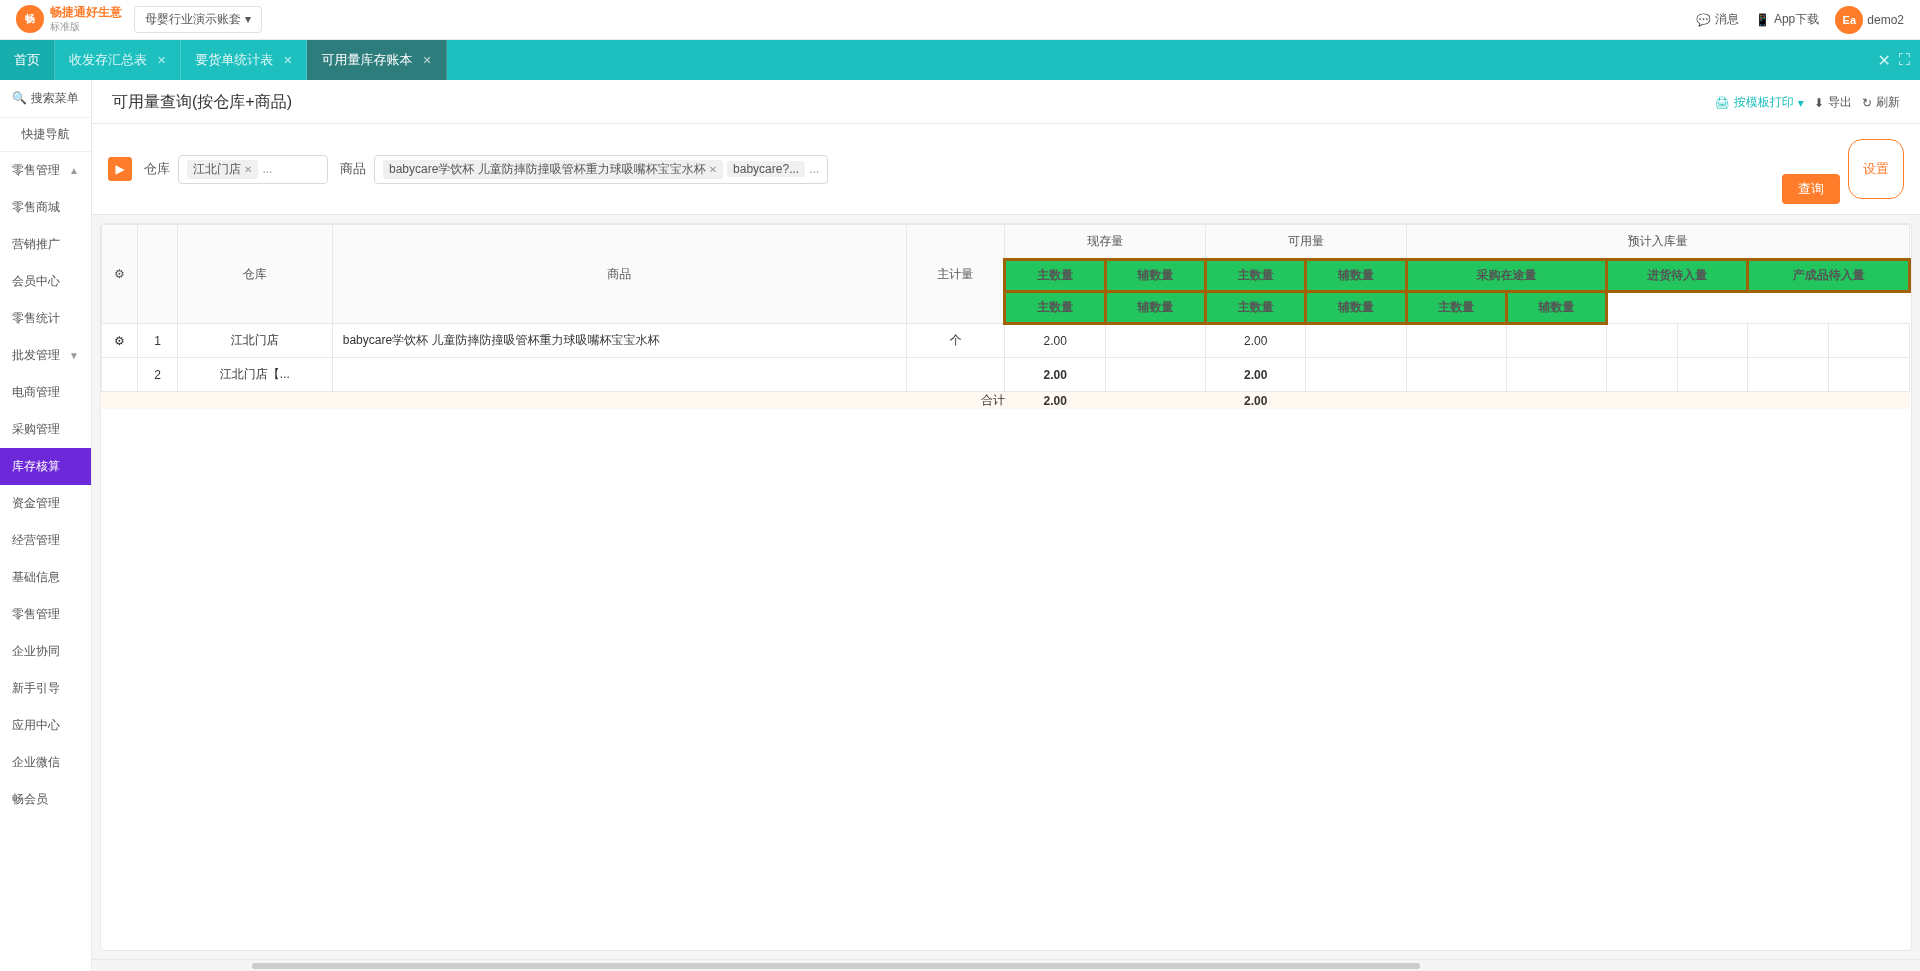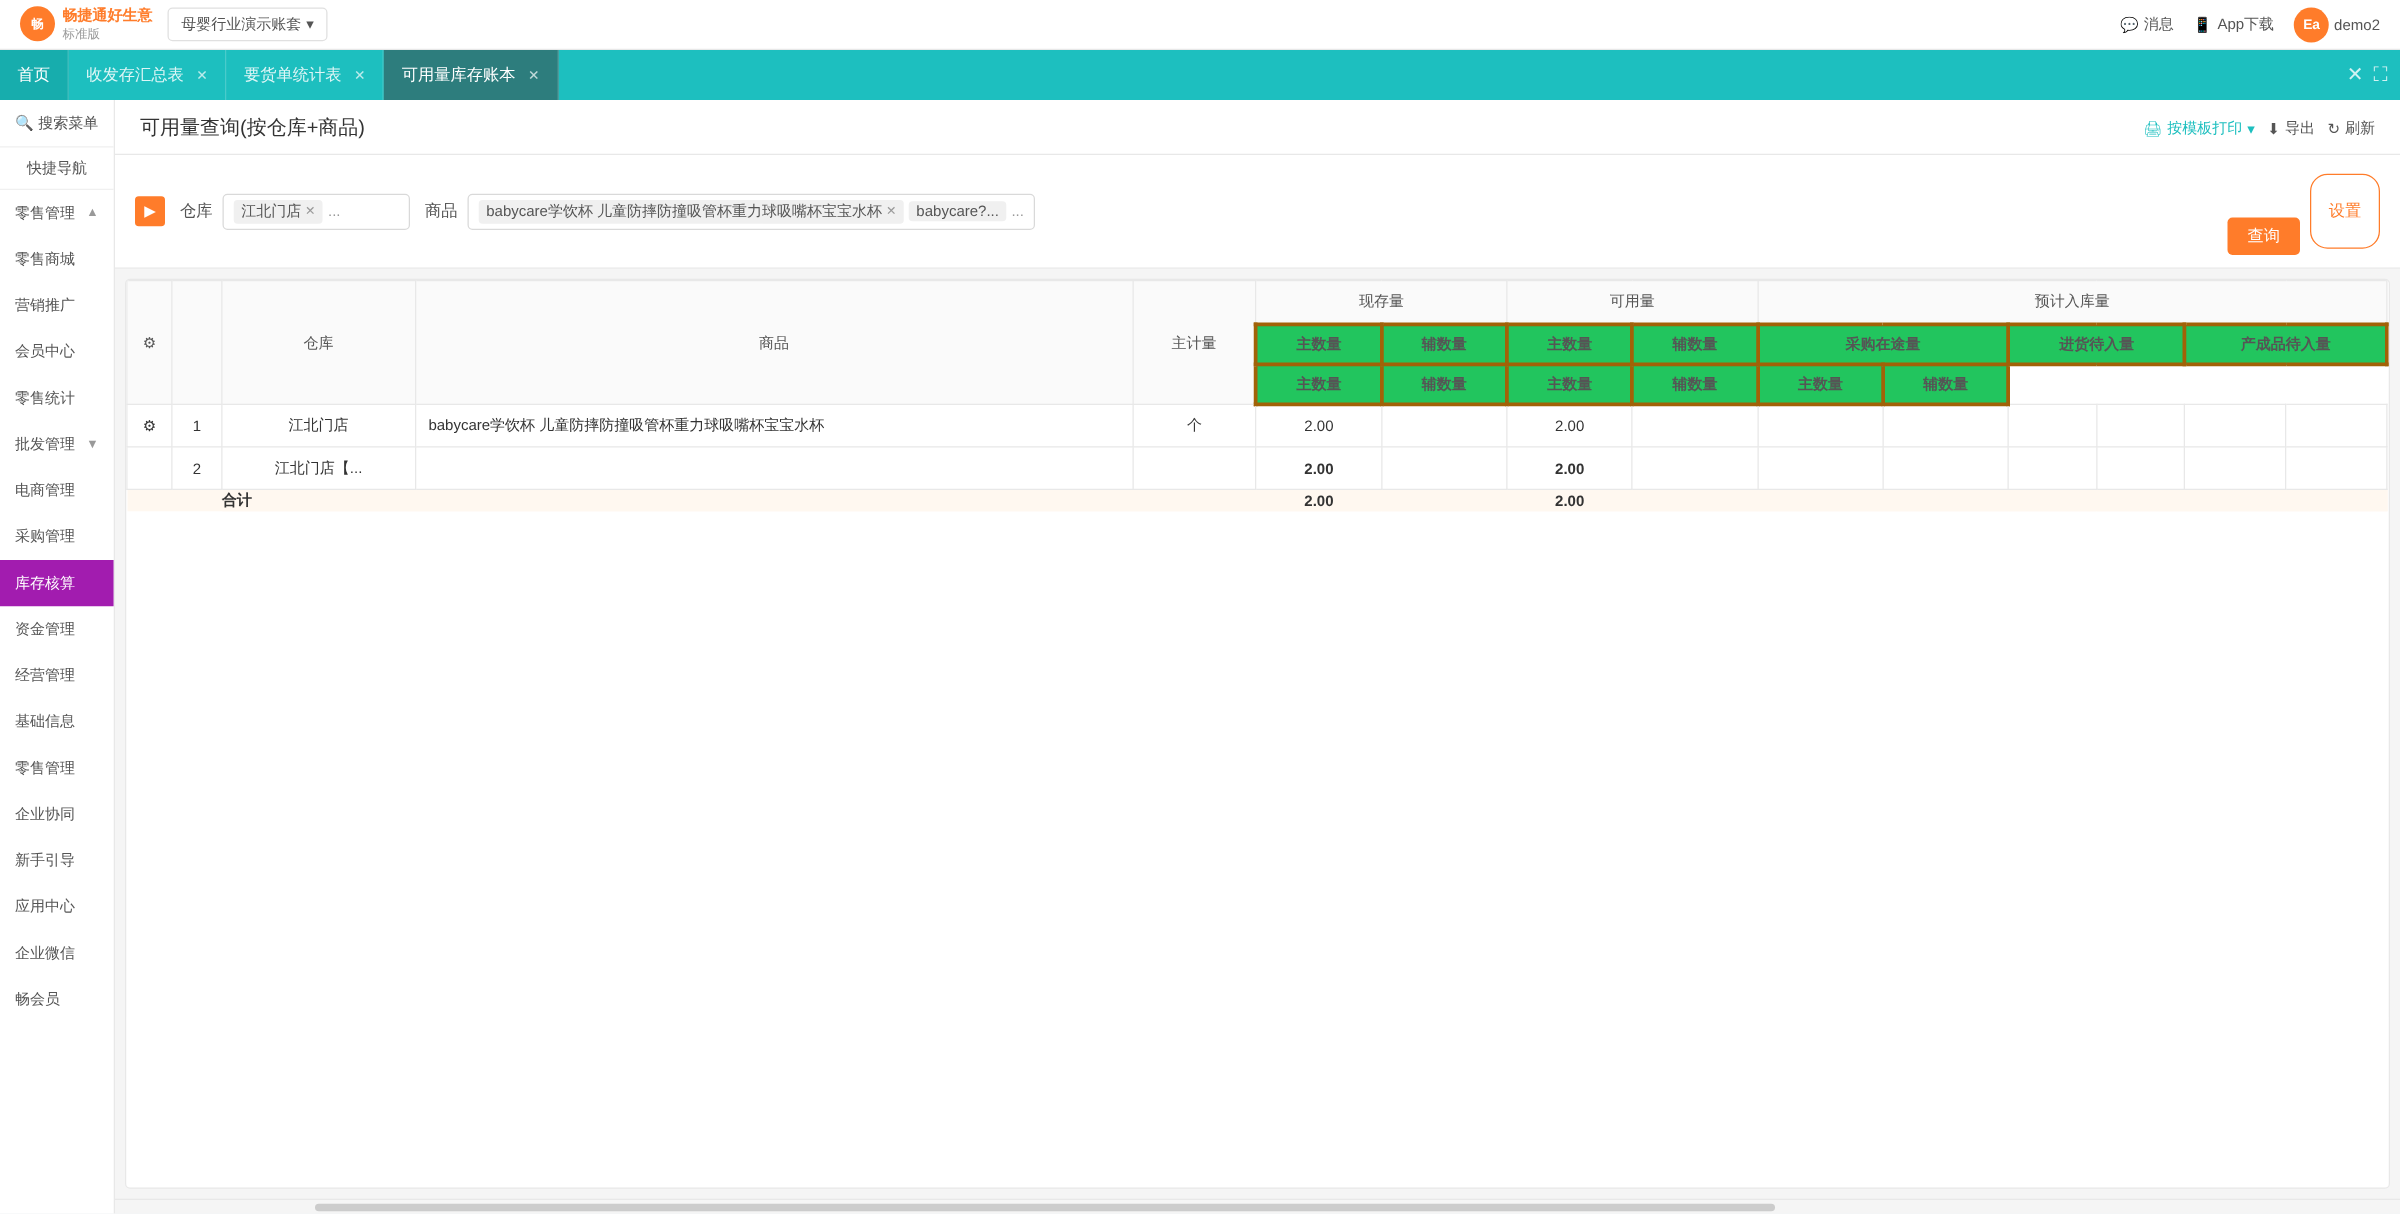--- a/index.html
+++ b/index.html
@@ -91,21 +91,21 @@
       font-size: 12px;
       color: #555;
       cursor: pointer;
       text-align: center;
       display: flex;
       align-items: center;
       justify-content: space-between;
       padding: 10px 12px;
     }
     .sidebar-item.active {
-      background: #a21caf;
+      background: #6d28d9;
       color: white;
     }
     .sidebar-item.has-arrow { justify-content: space-between; }
     .sidebar-arrow { font-size: 10px; color: #999; }
 
     
     .content-area {
       flex: 1;
       display: flex;
       flex-direction: column;
@@ -512,21 +512,21 @@
             <td></td>
             <td></td>
             <td></td>
             <td></td>
             <td></td>
           </tr>
         </tbody>
         <tfoot>
           <tr style="background:#fff8f0;">
             <td colspan="2"></td>
-            <td colspan="3" style="text-align:left; font-weight:700; background:#fff8f0;">合计</td>
+            <td colspan="3" style="text-align:right; font-weight:400; background:#fff8f0;">合计</td>
             <td style="font-weight:bold; text-align:center; background:#fff8f0;">2.00</td>
             <td style="background:#fff8f0;"></td>
             <td style="font-weight:bold; text-align:center; background:#fff8f0;">2.00</td>
             <td style="background:#fff8f0;"></td>
             <td style="background:#fff8f0;"></td>
             <td style="background:#fff8f0;"></td>
             <td style="background:#fff8f0;"></td>
             <td style="background:#fff8f0;"></td>
             <td style="background:#fff8f0;"></td>
             <td style="background:#fff8f0;"></td>

